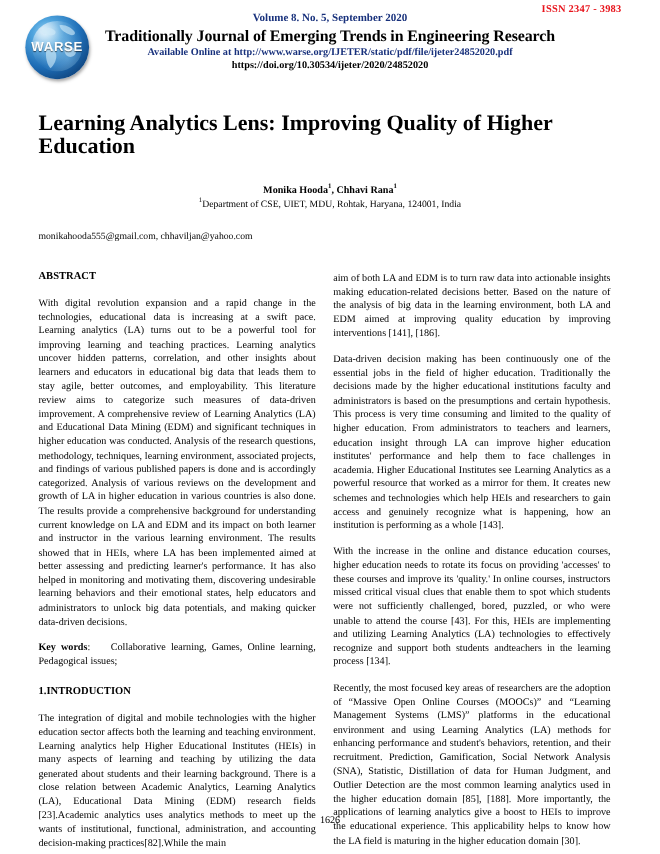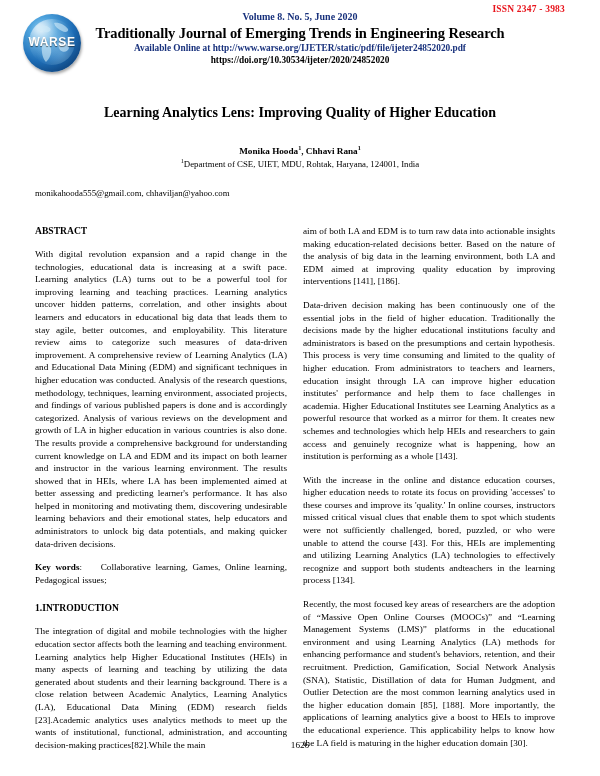--- a/index.html
+++ b/index.html
@@ -110,23 +110,22 @@
   }
   .doi-line {
     color: #000000;
     font-weight: bold;
     font-size: 9.3px;
     line-height: 12px;
   }
 
   
   .paper-title {
-    text-align: center;
-    font-weight: bold;
-    font-size: 14px;
+    font-weight: bold;
+    font-size: 20px;
     line-height: 21px;
     margin-top: 22px;
   }
   .authors {
     text-align: center;
     font-weight: bold;
     font-size: 9.2px;
     line-height: 12px;
     margin-top: 22px;
   }
@@ -205,21 +204,21 @@
             <path d="M19 30 C23 28, 27 31, 28 35 C29 40, 26 45, 23 48 C20 45, 18 39, 19 30 Z"></path>
             <path d="M36 28 C41 27, 46 30, 46 34 C45 38, 40 39, 37 36 C35 33, 35 30, 36 28 Z"></path>
             <path d="M8 24 C11 22, 15 24, 15 27 C14 30, 10 30, 8 28 Z"></path>
           </g>
         </svg>
         <div class="warse-text">WARSE</div>
       </div>
     </div>
 
     <div class="mast-lines">
-      <div class="vol-line">Volume 8. No. 5, June 2020</div>
+      <div class="vol-line">Volume 8. No. 5, September 2020</div>
       <div class="journal-title">Traditionally Journal of Emerging Trends in Engineering Research</div>
       <div class="avail-line">Available Online at http://www.warse.org/IJETER/static/pdf/file/ijeter24852020.pdf</div>
       <div class="doi-line">https://doi.org/10.30534/ijeter/2020/24852020</div>
     </div>
   </div>
 
   <h1 class="paper-title">Learning Analytics Lens: Improving Quality of Higher Education</h1>
 
   <div class="authors">
     <span>Monika Hooda</span><sup>1</sup><span>, </span><span>Chhavi Rana</span><sup>1</sup>

